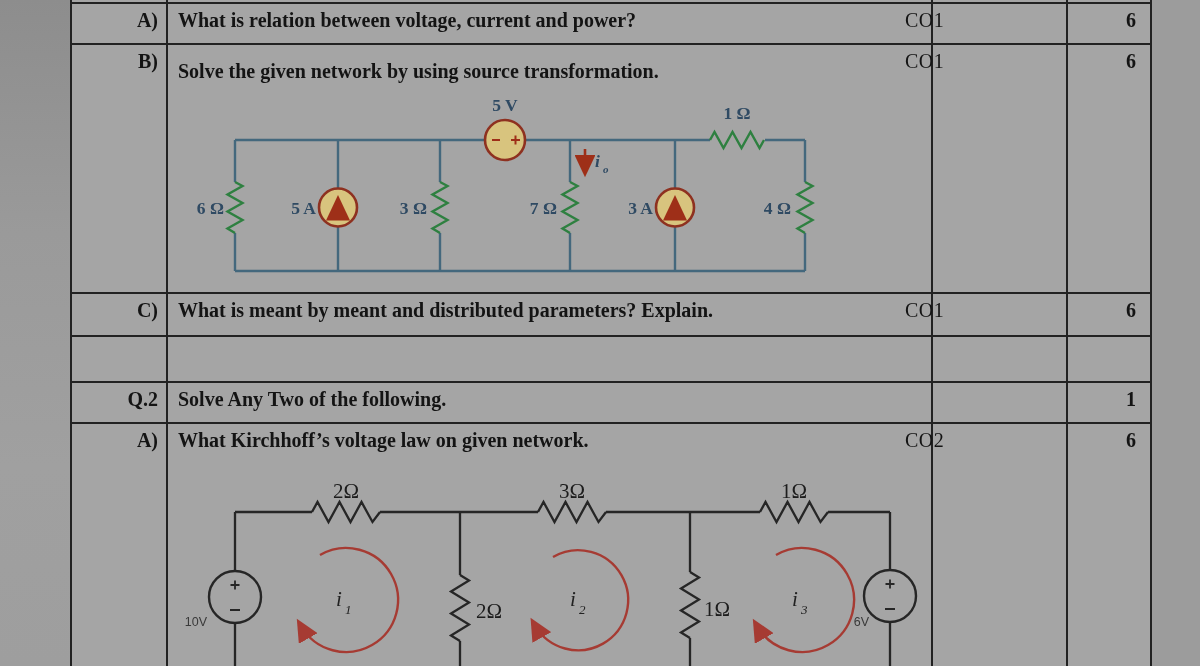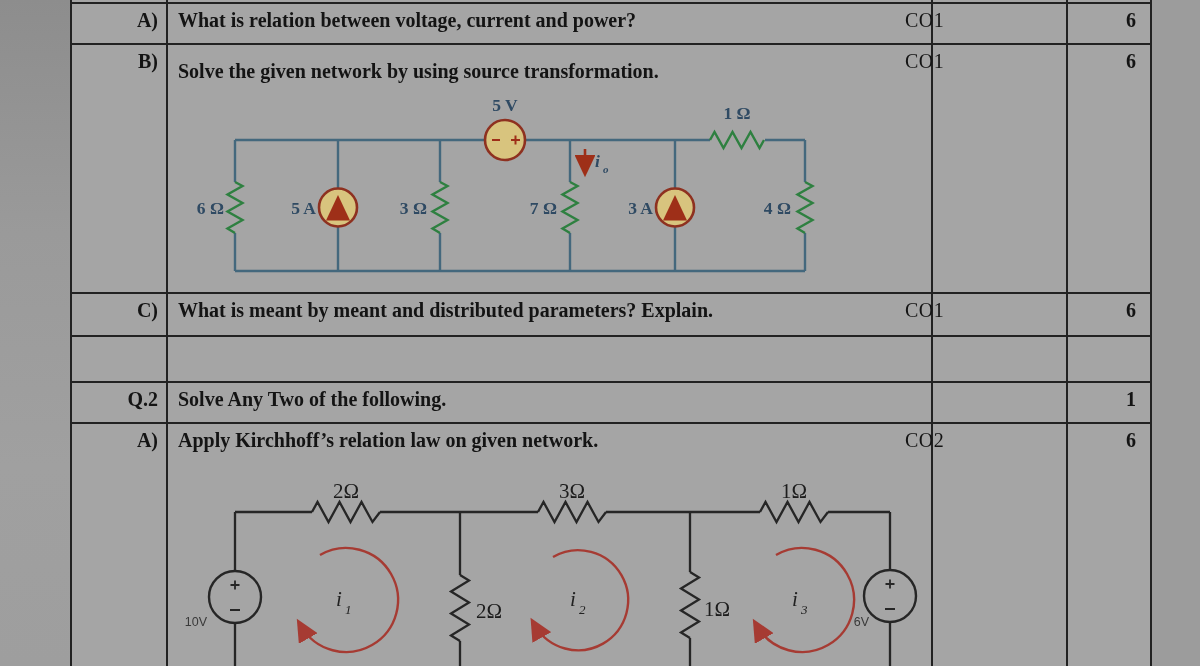--- a/index.html
+++ b/index.html
@@ -110,21 +110,21 @@
 <div class="cell qlabel" style="top:299px">C)</div>
 <div class="cell qtext" style="top:299px">What is meant by meant and distributed parameters? Explain.</div>
 <div class="cell co" style="top:299px">CO1</div>
 <div class="cell marks" style="top:299px">6</div>
 
 <div class="cell qlabel" style="top:388px">Q.2</div>
 <div class="cell qtext" style="top:388px">Solve Any Two of the following.</div>
 <div class="cell marks" style="top:388px">1</div>
 
 <div class="cell qlabel" style="top:429px">A)</div>
-<div class="cell qtext" style="top:429px">Apply Kirchhoff’s relation law on given network.</div>
+<div class="cell qtext" style="top:429px">What Kirchhoff’s voltage law on given network.</div>
 <div class="cell co" style="top:429px">CO2</div>
 <div class="cell marks" style="top:429px">6</div>
 
 <svg style="left:170px; top:425px" width="760" height="241" viewBox="170 425 760 241">
   <defs>
     <marker id="arrLoop" markerWidth="10" markerHeight="9" refX="6" refY="4.5" orient="auto">
       <path d="M0,0 L9.5,4.5 L0,9 Z" fill="#a63b33"></path>
     </marker>
   </defs>
 

